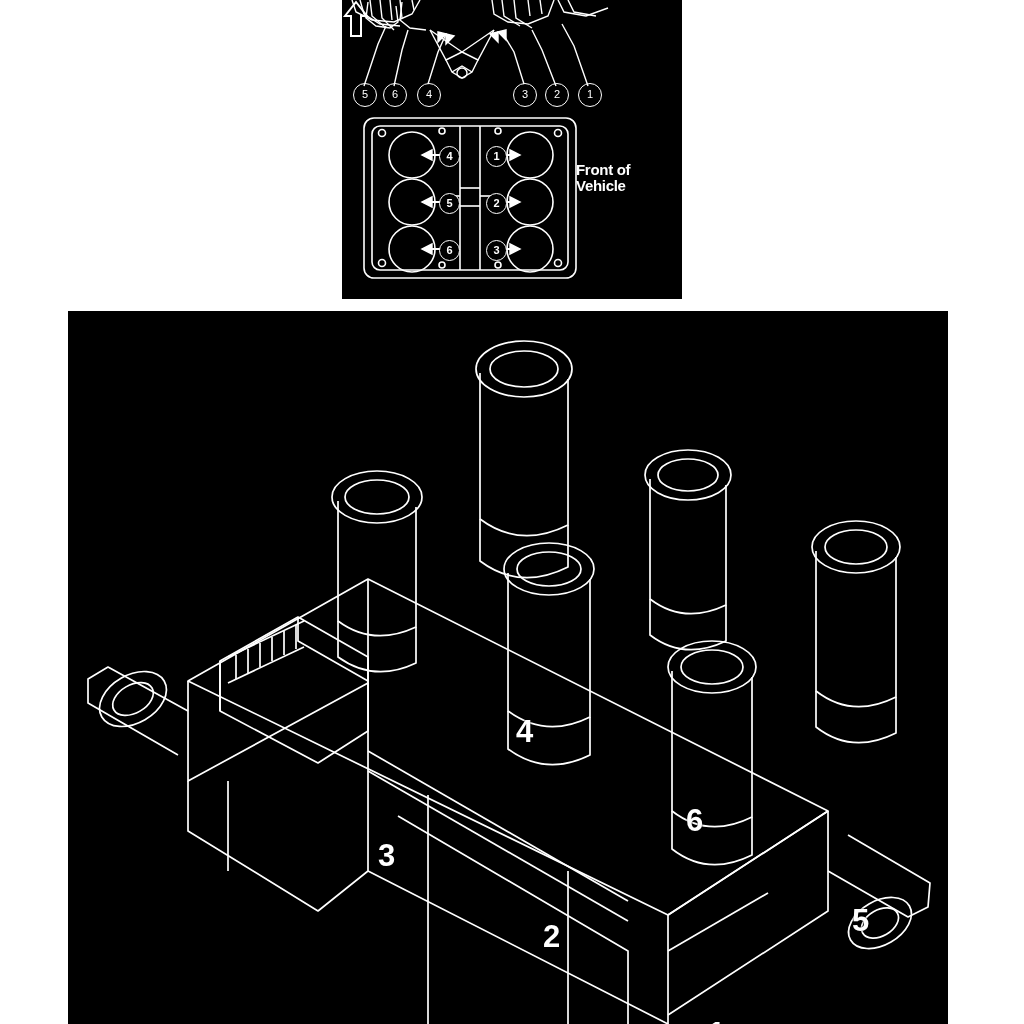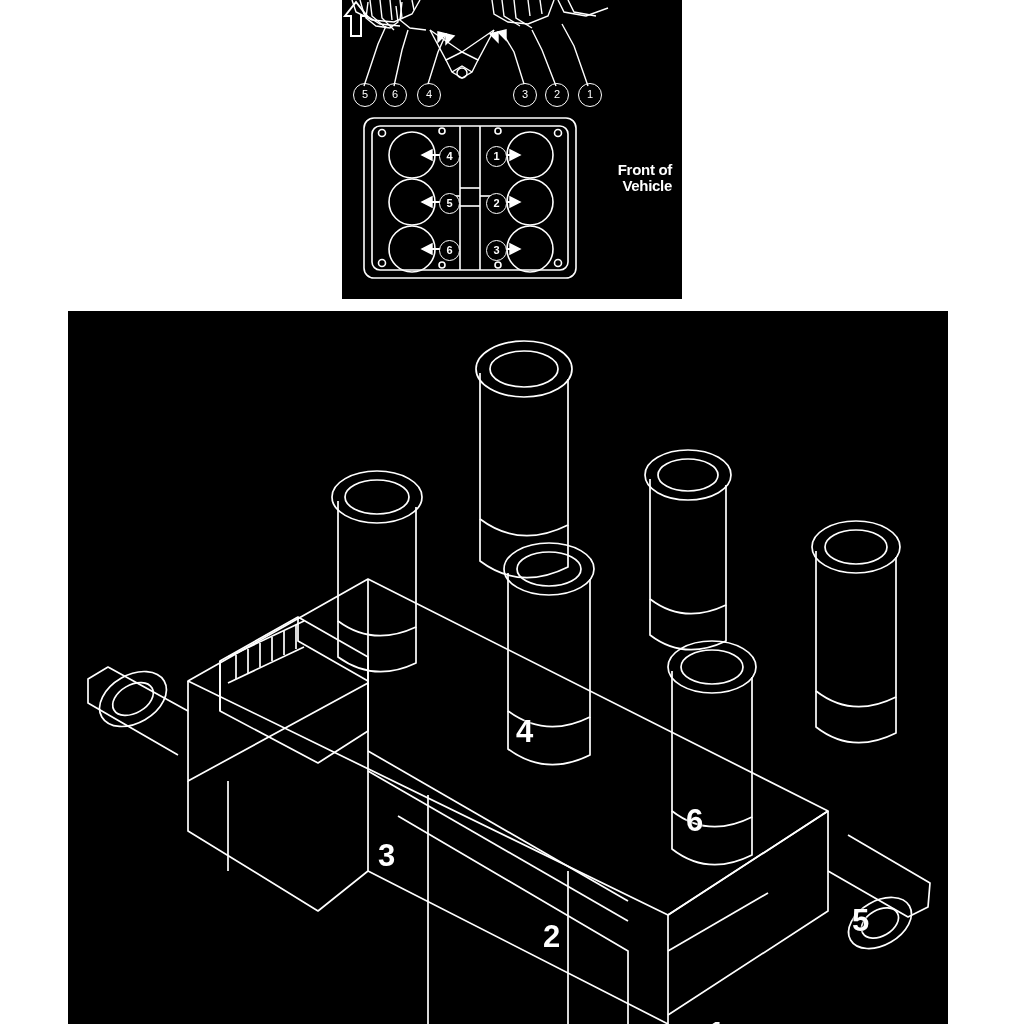--- a/index.html
+++ b/index.html
@@ -28,21 +28,21 @@
     background: #000000;
     overflow: hidden;
   }
   #top-panel svg { position: absolute; left: 0; top: 0; }
 
   .front-label {
     position: absolute;
     right: 10px;
     top: 162px;
     width: 96px;
-    text-align: right;
+    text-align: left;
     color: #ffffff;
     font-size: 15px;
     font-weight: bold;
     line-height: 16px;
     letter-spacing: -0.3px;
   }
   .arrow-up {
     position: absolute;
     right: 44px;
     top: 120px;

